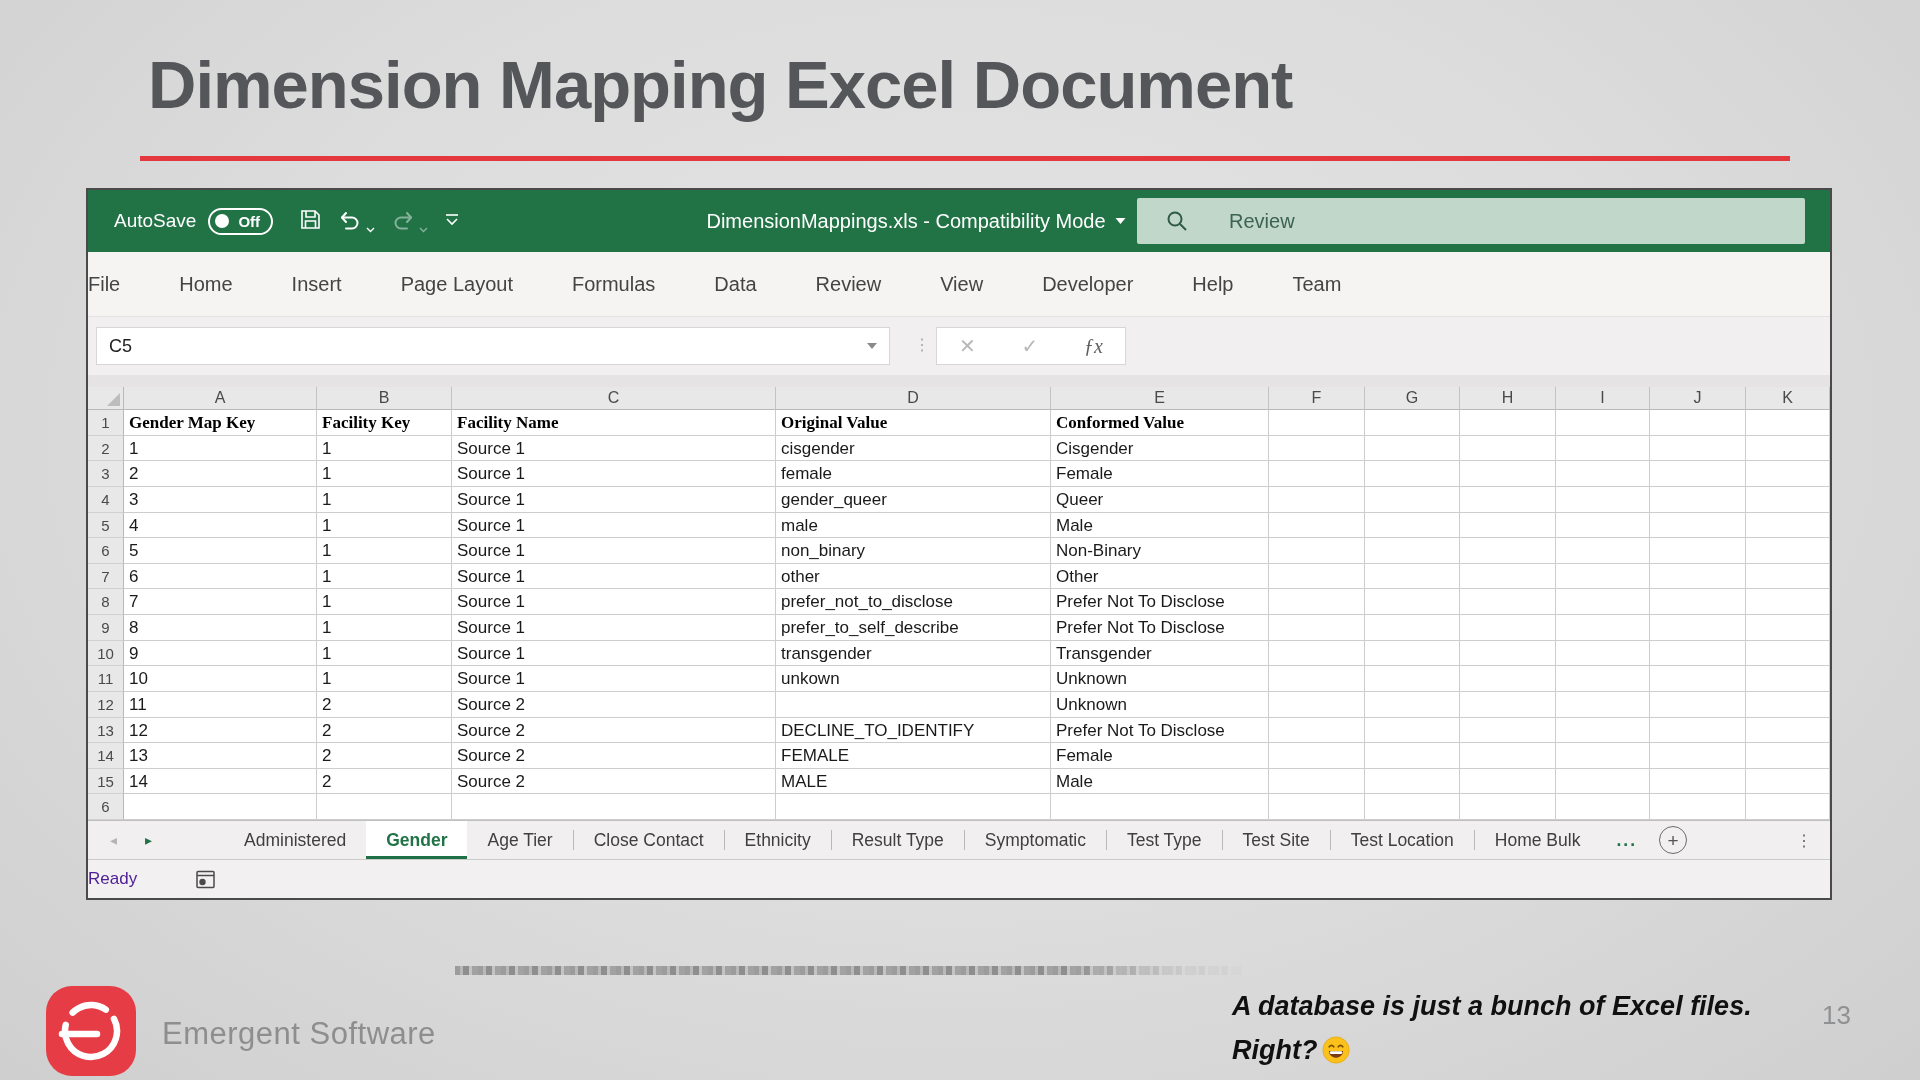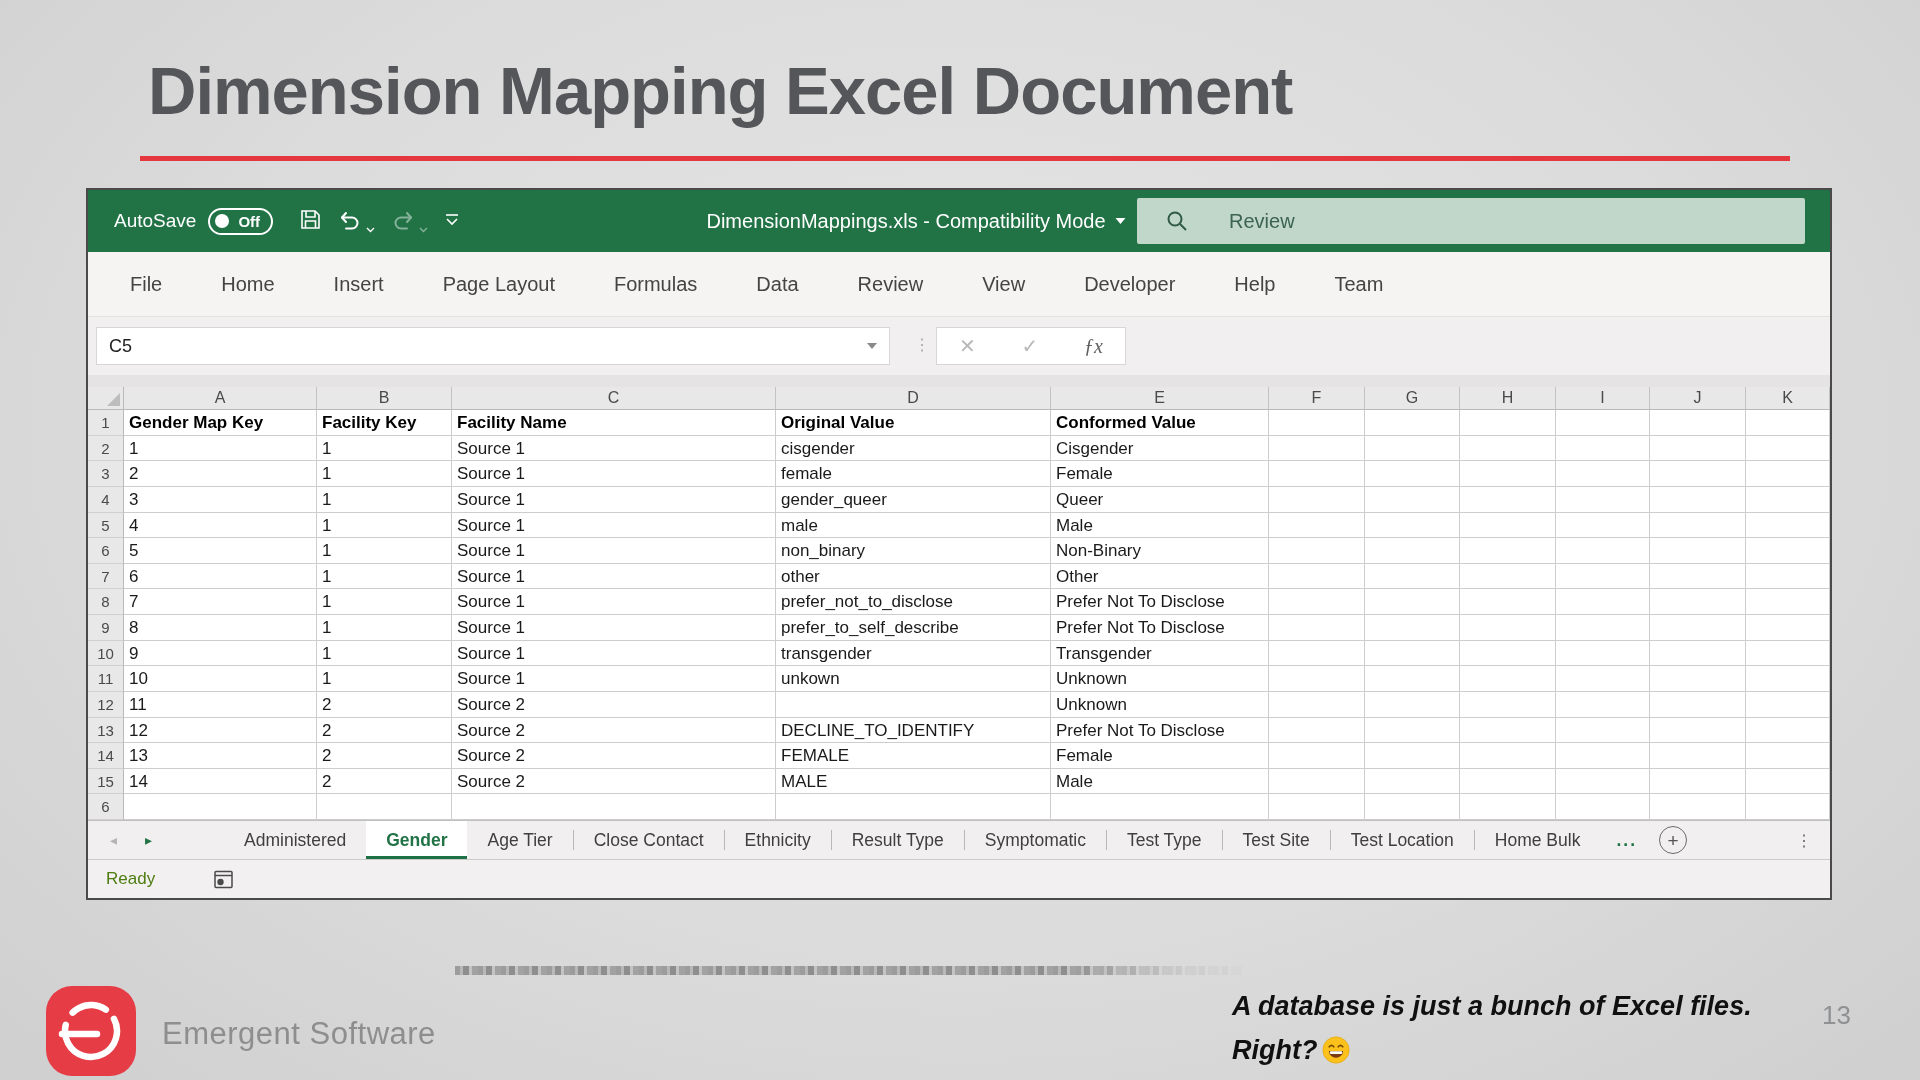--- a/index.html
+++ b/index.html
@@ -1,21 +1,21 @@
 <!DOCTYPE html>
 <html><head>
 <meta charset="utf-8">
 <style>
   html,body{margin:0;padding:0;}
   body{width:1920px;height:1080px;overflow:hidden;font-family:"Liberation Sans",sans-serif;}
   .slide{position:relative;width:1920px;height:1080px;
          background:radial-gradient(ellipse at 50% 40%, #e5e5e5 0%, #dcdcdc 55%, #cfcfcf 100%);}
 
   
-  .slide-title{position:absolute;left:148px;top:52px;font-size:67px;font-weight:bold;
+  .slide-title{position:absolute;left:148px;top:46px;font-size:67px;font-weight:bold;
                color:#55565a;letter-spacing:-1px;white-space:nowrap;}
   .title-rule{position:absolute;left:140px;top:156px;width:1650px;height:5px;background:#e5383e;}
   .strip{position:absolute;left:455px;top:966px;width:790px;height:9px;
          background:repeating-linear-gradient(90deg,#9c9c9c 0 5px,#b8b8b8 5px 8px,#8e8e8e 8px 14px,#c4c4c4 14px 17px,#a2a2a2 17px 23px);}
   .strip:after{content:"";position:absolute;inset:0;
          background:linear-gradient(90deg,rgba(222,222,222,0) 0 78%,rgba(222,222,222,.75) 92%,rgba(222,222,222,.9) 100%);}
   .logo{position:absolute;left:46px;top:986px;width:90px;height:90px;}
   .brand{position:absolute;left:162px;top:1016px;font-size:31px;color:#8e8e8e;letter-spacing:.5px;}
   .caption{position:absolute;left:1232px;top:984px;font-style:italic;font-weight:bold;
            font-size:27px;color:#101010;line-height:44px;}
@@ -37,21 +37,21 @@
   .dim{opacity:.45;}
   .doc-title{position:absolute;left:828px;top:0;height:62px;transform:translateX(-50%);
              display:flex;align-items:center;gap:10px;font-size:20px;white-space:nowrap;}
   .tri-down{width:0;height:0;border-left:5px solid transparent;border-right:5px solid transparent;border-top:6px solid #fff;}
   .searchbox{position:absolute;left:1049px;top:8px;width:668px;height:46px;background:#c0d7ca;border-radius:2px;
              display:flex;align-items:center;box-sizing:border-box;padding-left:92px;font-size:20px;color:#3c6352;}
   .searchbox svg{position:absolute;left:28px;top:11px;}
 
   
   .ribbon{height:65px;flex:0 0 auto;background:#f6f4f3;border-bottom:1px solid #e4e2e1;box-sizing:border-box;
-          display:flex;align-items:center;padding-left:42px;gap:59px;font-size:20px;color:#444;white-space:nowrap;}
+          display:flex;align-items:center;gap:59px;font-size:20px;color:#444;white-space:nowrap;}
 
   
   .fbar{height:58px;flex:0 0 auto;background:#f1efef;position:relative;}
   .namebox{position:absolute;left:8px;top:10px;width:794px;height:38px;background:#fff;border:1px solid #d8d6d6;
            box-sizing:border-box;display:flex;align-items:center;padding:0 12px;font-size:18px;color:#222;}
   .namebox .dd{margin-left:auto;width:0;height:0;border-left:5px solid transparent;border-right:5px solid transparent;border-top:6px solid #8a8a8a;}
   .fdots{position:absolute;left:826px;top:18px;color:#a8a8a8;font-size:16px;}
   .fxpanel{position:absolute;left:848px;top:10px;width:190px;height:38px;background:#fff;border:1px solid #d8d6d6;
            box-sizing:border-box;display:flex;align-items:center;justify-content:space-between;padding:0 22px;}
   .fcancel,.fenter{color:#b9b9b9;font-size:20px;}
@@ -67,40 +67,40 @@
           box-sizing:border-box;position:relative;}
   .corner:after{content:"";position:absolute;right:3px;bottom:3px;border-style:solid;
           border-width:0 0 13px 13px;border-color:transparent transparent #bdbdbd transparent;}
   .colhdr{flex:0 0 auto;background:#e9e8e8;border-right:1px solid #c3c3c3;border-bottom:1px solid #b9b9b9;
           box-sizing:border-box;text-align:center;font-size:16px;color:#4a4a4a;line-height:22px;}
   .grow{display:flex;height:25.625px;}
   .rownum{width:36px;flex:0 0 auto;background:#e9e8e8;border-right:1px solid #b9b9b9;border-bottom:1px solid #d0d0d0;
           box-sizing:border-box;text-align:center;font-size:15px;color:#4a4a4a;line-height:25px;}
   .cell{flex:0 0 auto;border-right:1px solid #cdcdcd;border-bottom:1px solid #cdcdcd;box-sizing:border-box;
         padding-left:5px;font-size:17px;line-height:25px;color:#1a1a1a;white-space:nowrap;overflow:hidden;}
-  .grow.bold .cell{font-weight:bold;color:#000;}
+  .grow.bold .cell{font-weight:bold;color:#000;font-family:Liberation Serif, serif;}
 
   
   .sheetbar{height:39px;flex:0 0 auto;background:#f1efef;border-top:1px solid #c0c0c0;box-sizing:border-box;
             display:flex;align-items:stretch;font-size:17.5px;color:#3f3f3f;white-space:nowrap;}
   .navarrows{display:flex;align-items:center;gap:28px;padding:0 30px 0 22px;}
   .arrow-prev{color:#b5b5b5;font-size:14px;}
   .arrow-next{color:#217346;font-size:14px;}
   .stabs{display:flex;align-items:stretch;margin-left:42px;}
   .stab{display:flex;align-items:center;padding:0 20px;}
   .stab.active{background:#fff;color:#217346;font-weight:bold;box-shadow:inset 0 -3px 0 #1e7145;}
   .ssep{width:1px;background:#b9b9b9;margin:9px 0;}
   .more{color:#217346;font-weight:bold;letter-spacing:2px;display:flex;align-items:center;padding:0 10px 0 16px;}
   .addbtn{width:26px;height:26px;border:1.5px solid #6b6b6b;border-radius:50%;align-self:center;margin-left:12px;
           display:flex;align-items:center;justify-content:center;color:#555;font-size:19px;line-height:1;}
   .kebab{margin-left:auto;align-self:center;margin-right:18px;color:#666;font-size:16px;}
 
   
   .statusbar{flex:1;background:#f2f0f0;border-top:1px solid #cacaca;box-sizing:border-box;display:flex;align-items:center;}
-  .ready{margin-left:18px;font-size:17px;color:#4d7c0f;}
+  .ready{font-size:17px;color:#4c1d95;}
   .macroicon{margin-left:58px;display:flex;align-items:center;}
 </style>
 </head>
 <body>
 
 <div class="slide">
 
   <div class="slide-title">Dimension Mapping Excel Document</div>
   <div class="title-rule"></div>
 

